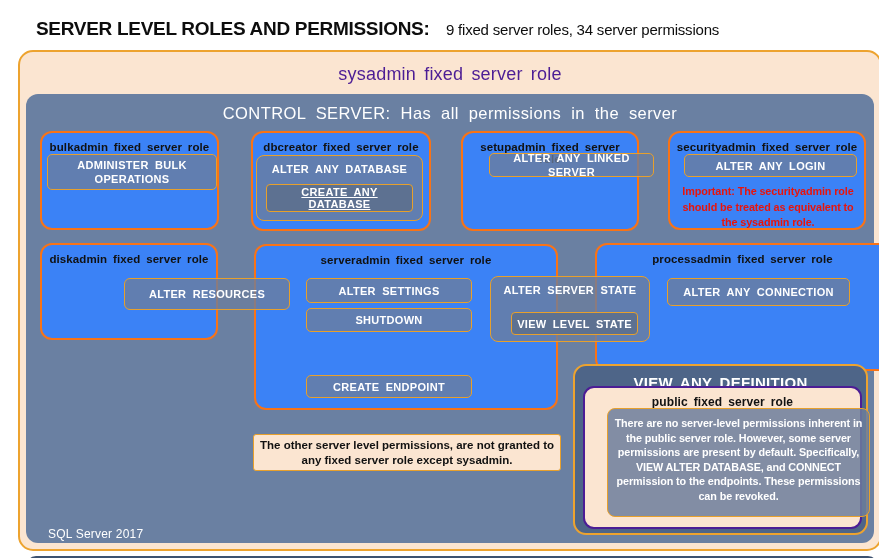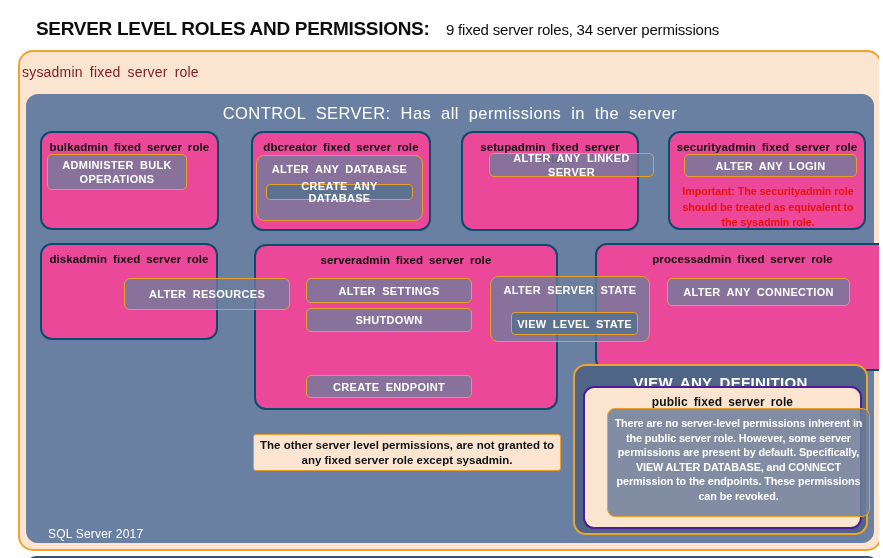--- a/index.html
+++ b/index.html
@@ -21,40 +21,40 @@
 
   
   .outer-box {
     left: 10px; top: 42px; width: 864px; height: 501px;
     background: #FBE5D1;
     border: 2px solid #EDA32F;
     border-radius: 15px;
   }
   .sysadmin-label {
     left: 10px; top: 52px; width: 864px;
-    text-align: left; font-size: 14px; color: #7f1d1d;
+    text-align: center; font-size: 18px; color: #4c1d95;
     letter-spacing: 0.2px; word-spacing: 3px;
   }
 
   
   .control-box {
     left: 18px; top: 86px; width: 848px; height: 449px;
     background: #6A80A2;
     border-radius: 12px;
   }
   .control-header {
     left: 18px; top: 92px; width: 848px;
     text-align: center; color: #ffffff; font-size: 16.5px;
     letter-spacing: 0.4px; word-spacing: 5px;
   }
 
   
   .role-box {
-    background: #ec4899;
-    border: 2px solid #0c4a6e;
+    background: #3b82f6;
+    border: 2px solid #f97316;
     border-radius: 12px;
   }
   .role-title {
     position: absolute; left: 0; top: 4px; width: 100%;
     text-align: center; font-size: 11.5px; font-weight: bold;
     color: #111; word-spacing: 2.5px; letter-spacing: 0.1px;
   }
 
   
   .perm {
@@ -148,27 +148,27 @@
 
   <div class="abs outer-box"></div>
   <div class="abs sysadmin-label">sysadmin fixed server role</div>
 
   <div class="abs control-box"></div>
   <div class="abs control-header">CONTROL SERVER: Has all permissions in the server</div>
 
   <div class="abs role-box" style="left:32px; top:123px; width:179px; height:99px;">
     <div class="role-title">bulkadmin fixed server role</div>
   </div>
-  <div class="abs perm" style="left:39px; top:146px; width:140px; height:36px;">ADMINISTER BULK OPERATIONS</div>
+  <div class="abs perm" style="left:39px; top:146px; width:170px; height:36px;">ADMINISTER BULK OPERATIONS</div>
 
   <div class="abs role-box" style="left:243px; top:123px; width:180px; height:100px;">
     <div class="role-title">dbcreator fixed server role</div>
   </div>
   <div class="abs perm perm-top" style="left:248px; top:147px; width:167px; height:66px;">ALTER ANY DATABASE</div>
-  <div class="abs perm-dark" style="left:258px; top:176px; width:147px; height:16px;">CREATE ANY DATABASE</div>
+  <div class="abs perm-dark" style="left:258px; top:176px; width:147px; height:28px;text-decoration:underline;">CREATE ANY DATABASE</div>
 
   <div class="abs role-box" style="left:453px; top:123px; width:178px; height:100px;">
     <div class="role-title">setupadmin fixed server role</div>
   </div>
   <div class="abs perm" style="left:481px; top:145px; width:165px; height:24px;">ALTER ANY LINKED SERVER</div>
 
   <div class="abs role-box" style="left:660px; top:123px; width:198px; height:99px;">
     <div class="role-title">securityadmin fixed server role</div>
   </div>
   <div class="abs perm" style="left:676px; top:146px; width:173px; height:23px;">ALTER ANY LOGIN</div>

